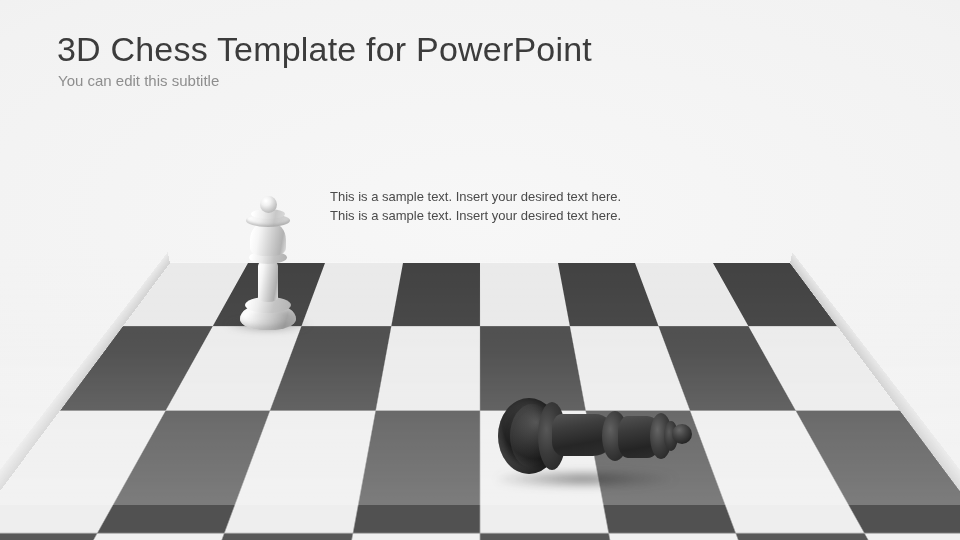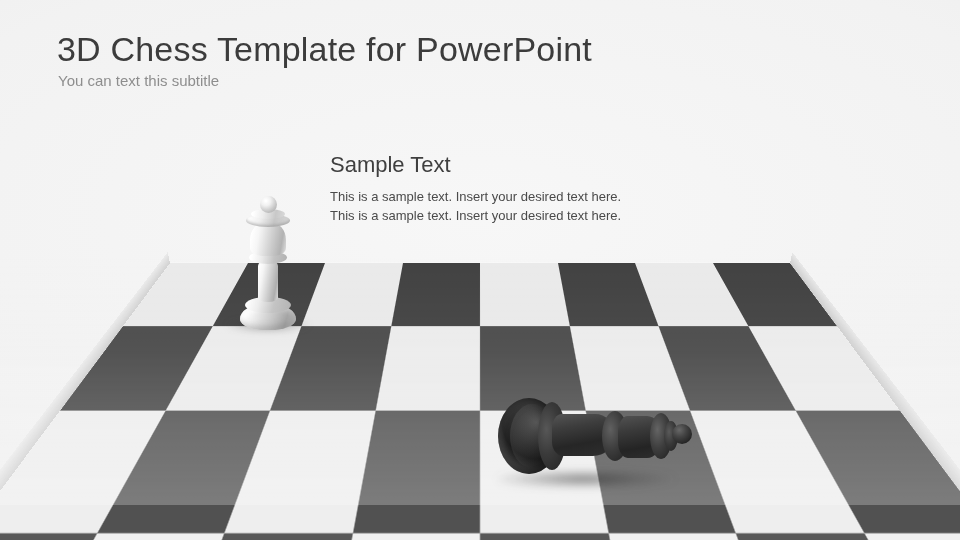--- a/index.html
+++ b/index.html
@@ -187,23 +187,22 @@
     left:178px; top:34px; width:20px; height:20px; border-radius:50%;
     background:radial-gradient(circle at 36% 30%,#686868 0%,#444444 36%,#222222 78%,#313131 100%);
   }
 </style>
 </head>
 <body>
 
 <div id="slide">
 
   <div id="title">3D Chess Template for PowerPoint</div>
-  <div id="subtitle">You can text this subtitle</div>
-
-  <div id="sample-heading">Sample Text</div>
+  <div id="subtitle">You can edit this subtitle</div>
+
   <div id="body-text">
     <div>This is a sample text. Insert your desired text here.</div>
     <div>This is a sample text. Insert your desired text here.</div>
   </div>
 
   <div id="board-shadow"></div>
   <div id="board-wrap">
     <div id="slab">
       <div id="grid">
           <div style="background: rgb(234, 234, 234);"></div>

